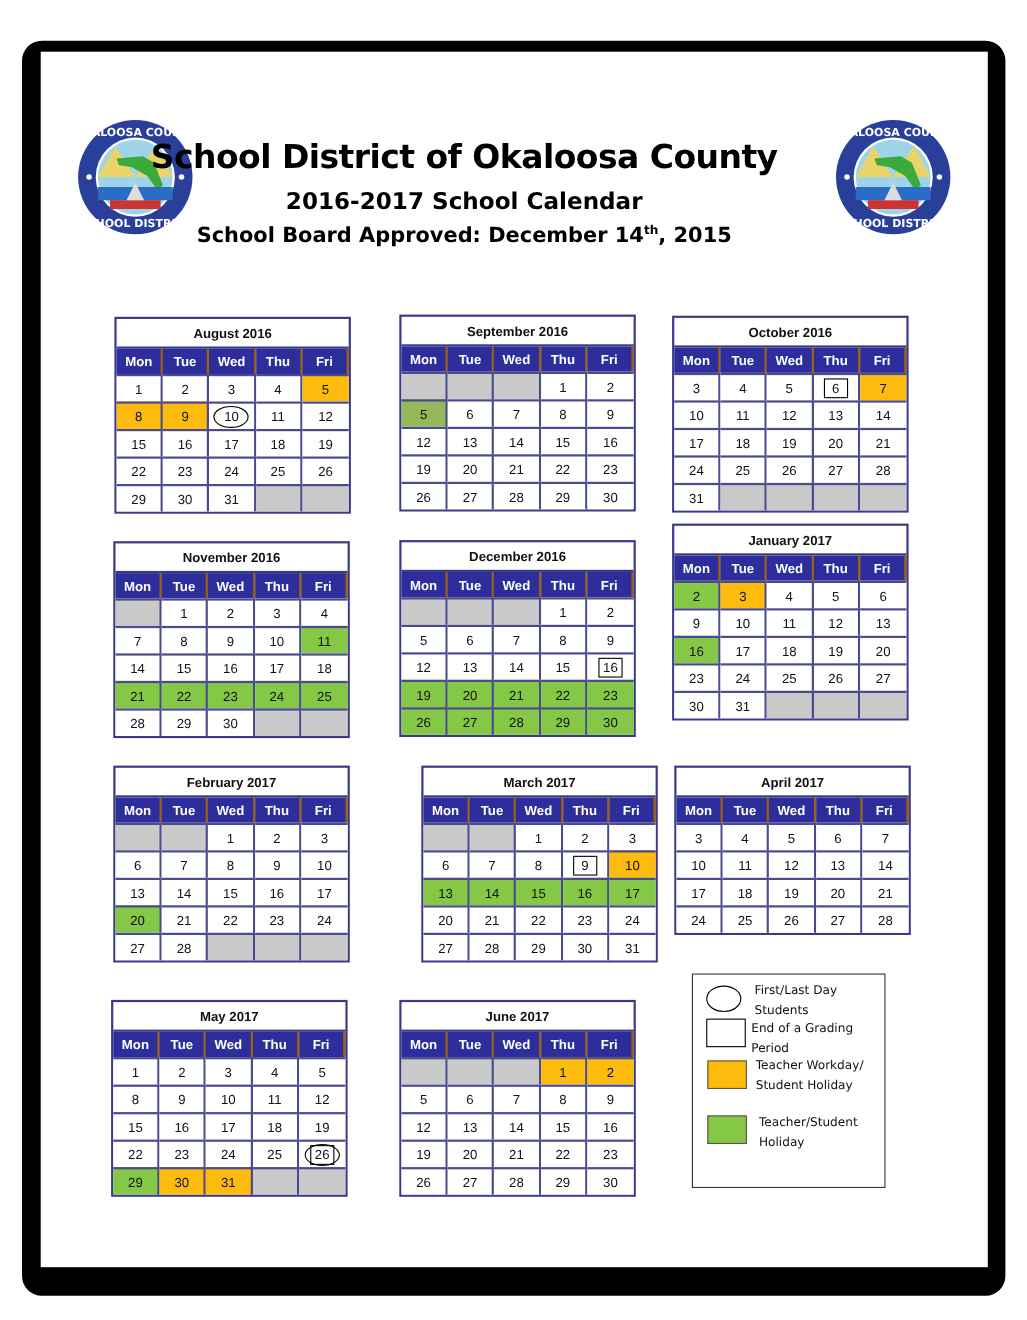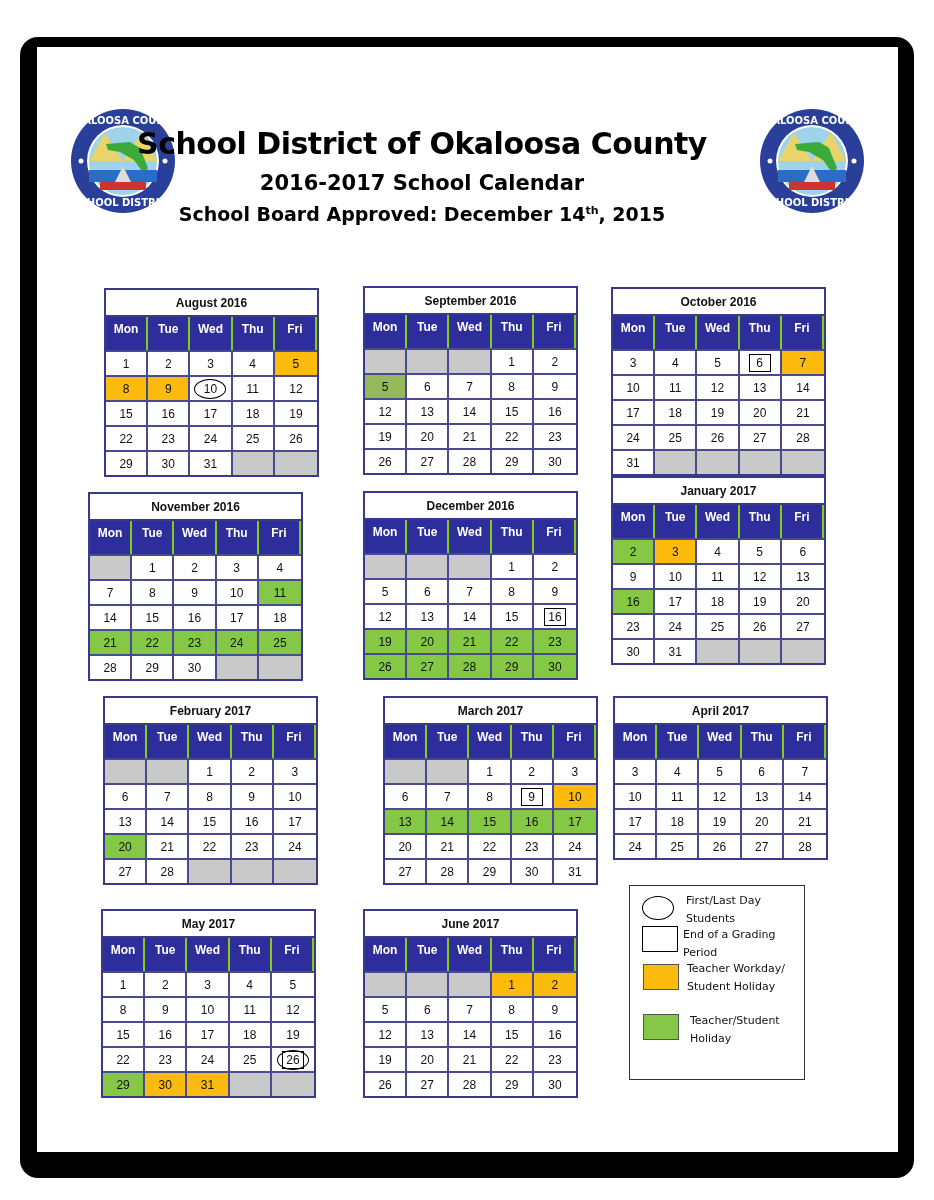--- a/index.html
+++ b/index.html
@@ -12,22 +12,22 @@
            font-family:"DejaVu Sans", sans-serif; font-weight:bold; }
   .t1 { top:126px; font-size:30px; letter-spacing:-0.5px; }
   .t2 { top:171px; font-size:21px; }
   .t3 { top:203px; font-size:19px; }
   .t3 sup { font-size:11px; }
   .logo { position:absolute; width:106px; height:106px; }
   .cal { position:absolute; width:215px; border:2px solid #3a3a8c; background:#fff; box-sizing:border-box; }
   .cal .mtitle { height:25px; line-height:27px; text-align:center; font-weight:bold; font-size:12px; color:#111;
                  border-bottom:2px solid #3a3a8c; }
   .grid { display:grid; grid-template-columns:repeat(5, 1fr); }
-  .hd { background:#2d2d9b; color:#fff; font-weight:bold; font-size:12px; text-align:center; height:33px; line-height:25px;
-        border-right:2px solid #84cc16; }
+  .hd { background:#2d2d9b; color:#fff; font-weight:bold; font-size:12px; text-align:center; height:23px; line-height:25px;
+        border-right:2px solid #a16207; }
   .hd:last-child, .cell.c5 { border-right:none; }
   .cell { height:23px; line-height:24px; text-align:center; font-size:12px; color:#111; border-right:2px solid #4a4a8e;
           border-top:2px solid #4a4a8e; position:relative; background:#fff; }
   .cell.c5 { border-right:none; }
   .cell.grey { background:#c9c9c9; }
   .cell.orange { background:#fdbb0d; }
   .cell.green { background:#84c845; }
   .cell.green2 { background:#95b95a; }
   .cell .ring { position:absolute; left:50%; top:50%; width:30px; height:18px; margin:-10px 0 0 -16px; border:1.5px solid #000; border-radius:50%; }
   .cell .box { position:absolute; left:50%; top:50%; width:20px; height:16px; margin:-9px 0 0 -11px; border:1.5px solid #000; }
@@ -175,21 +175,21 @@
         <div class="cell"><span>26</span></div>
         <div class="cell"><span>27</span></div>
         <div class="cell c5"><span>28</span></div>
         <div class="cell"><span>31</span></div>
         <div class="cell grey"><span></span></div>
         <div class="cell grey"><span></span></div>
         <div class="cell grey"><span></span></div>
         <div class="cell c5 grey"><span></span></div>
       </div>
     </div>
-    <div class="cal" style="left: 88px; top: 492px;">
+    <div class="cal" style="left: 103px; top: 492px;">
       <div class="mtitle">November 2016</div>
       <div class="grid">
         <div class="hd">Mon</div>
         <div class="hd">Tue</div>
         <div class="hd">Wed</div>
         <div class="hd">Thu</div>
         <div class="hd">Fri</div>
         <div class="cell grey"><span></span></div>
         <div class="cell"><span>1</span></div>
         <div class="cell"><span>2</span></div>

